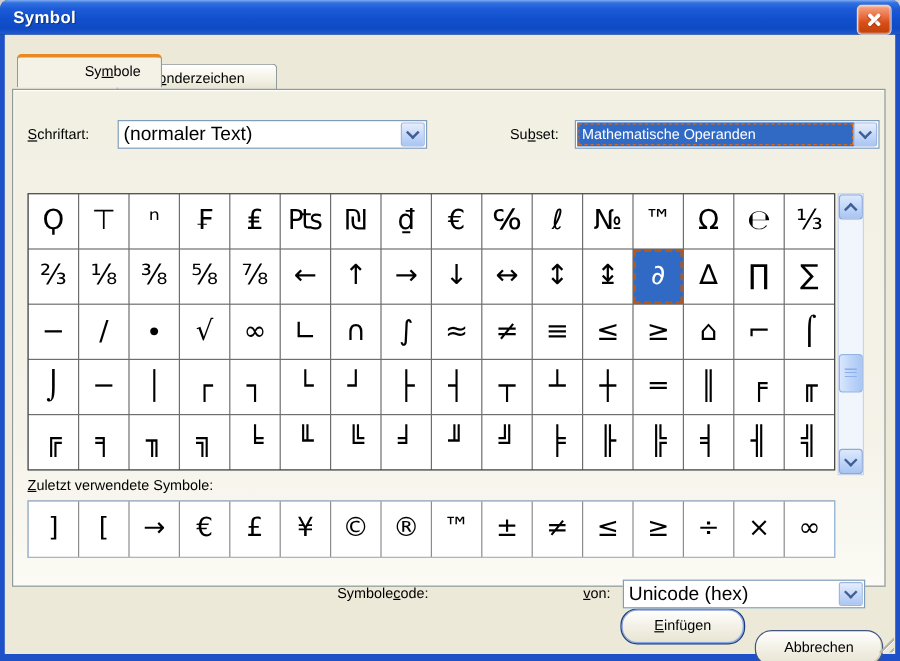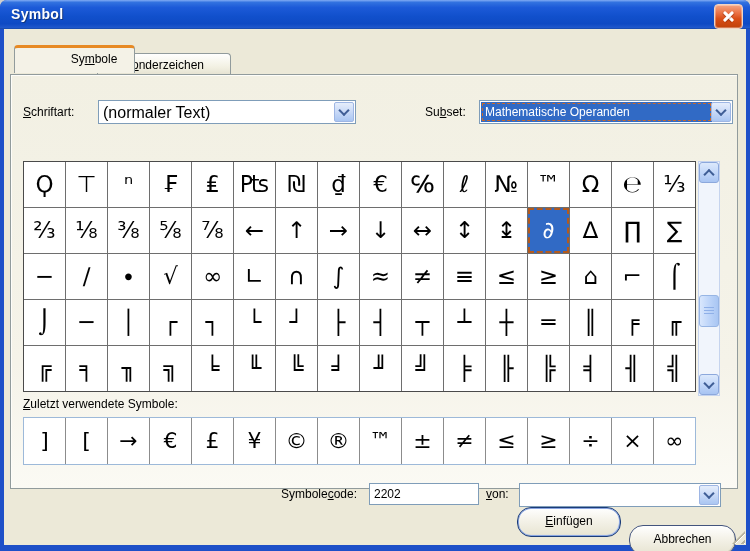--- a/index.html
+++ b/index.html
@@ -232,25 +232,25 @@
           <div class="rcell">≤</div>
           <div class="rcell">≥</div>
           <div class="rcell">÷</div>
           <div class="rcell">×</div>
           <div class="rcell">∞</div>
         </div>
 
       <span class="lbl" style="left:270px;top:412px;">
         <span>Symbole</span><span class="mn">c</span><span>ode:</span>
       </span>
-      <input class="charinput" value="2202" style="">
       <span class="lbl" style="left:475px;top:412px;">
         <span></span><span class="mn">v</span><span>on:</span>
       </span>
       <div class="combo" style="left:508px;top:408px;width:200px;height:22px;">
+        <span class="cval">Unicode (hex)</span>
         <span class="cbtn">
             <span class="chev down"></span>
           </span>
       </div>
     </div>
 
     <div class="btn default btn-insert">
       <span></span><span class="mn">E</span><span>infügen</span>
     </div>
     <div class="btn btn-cancel">

